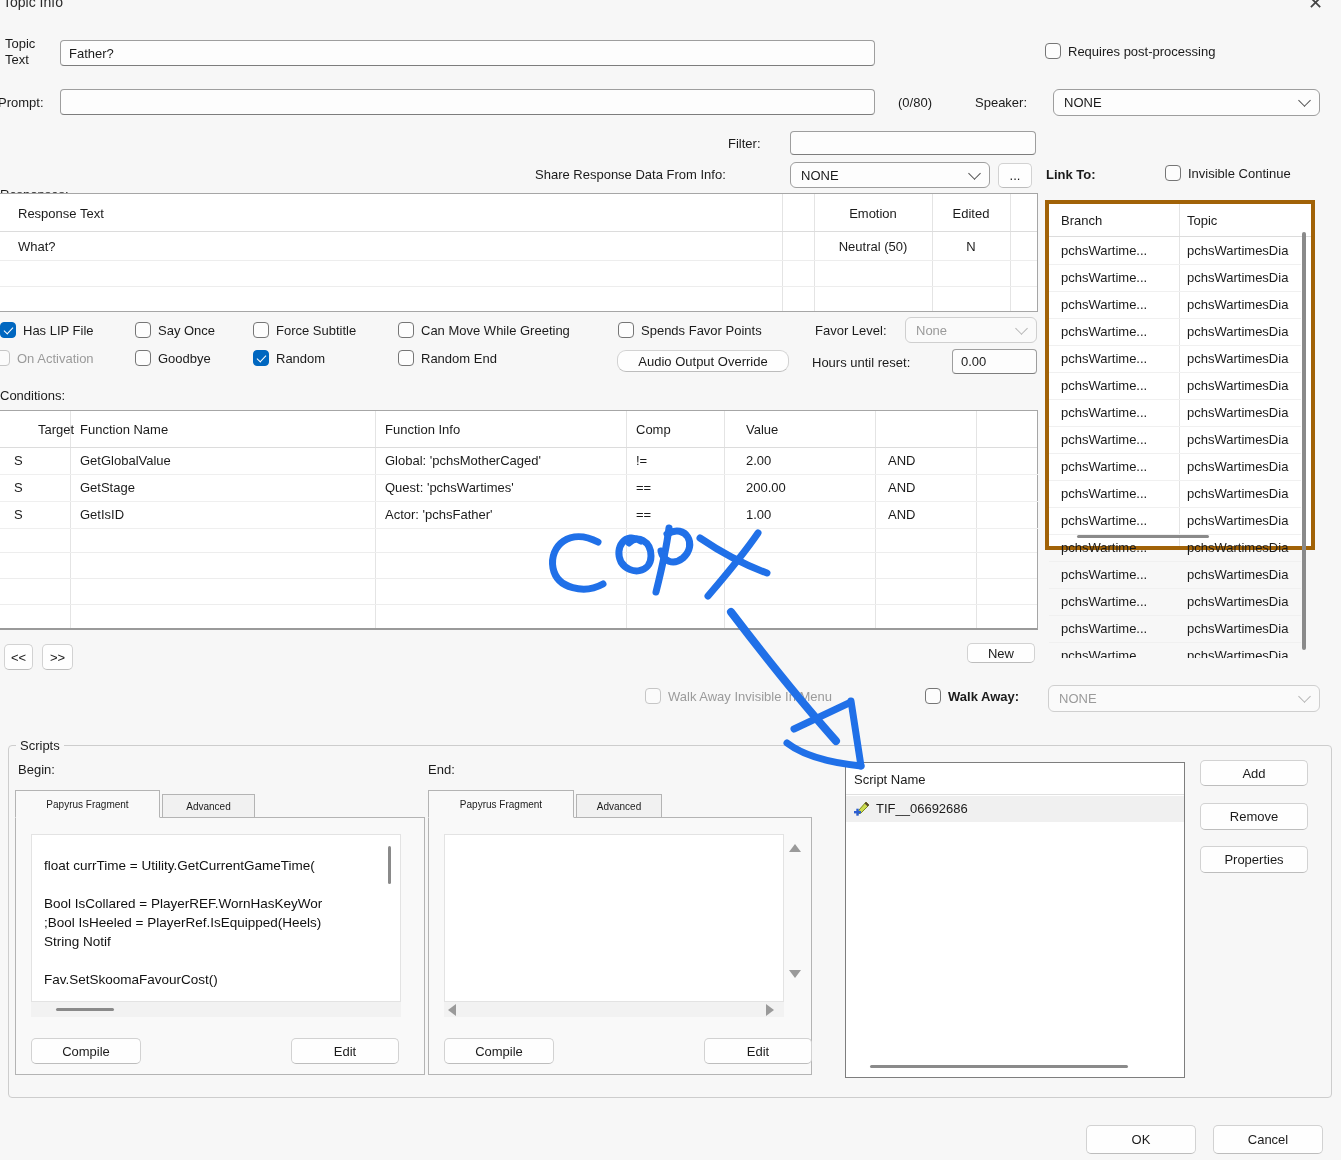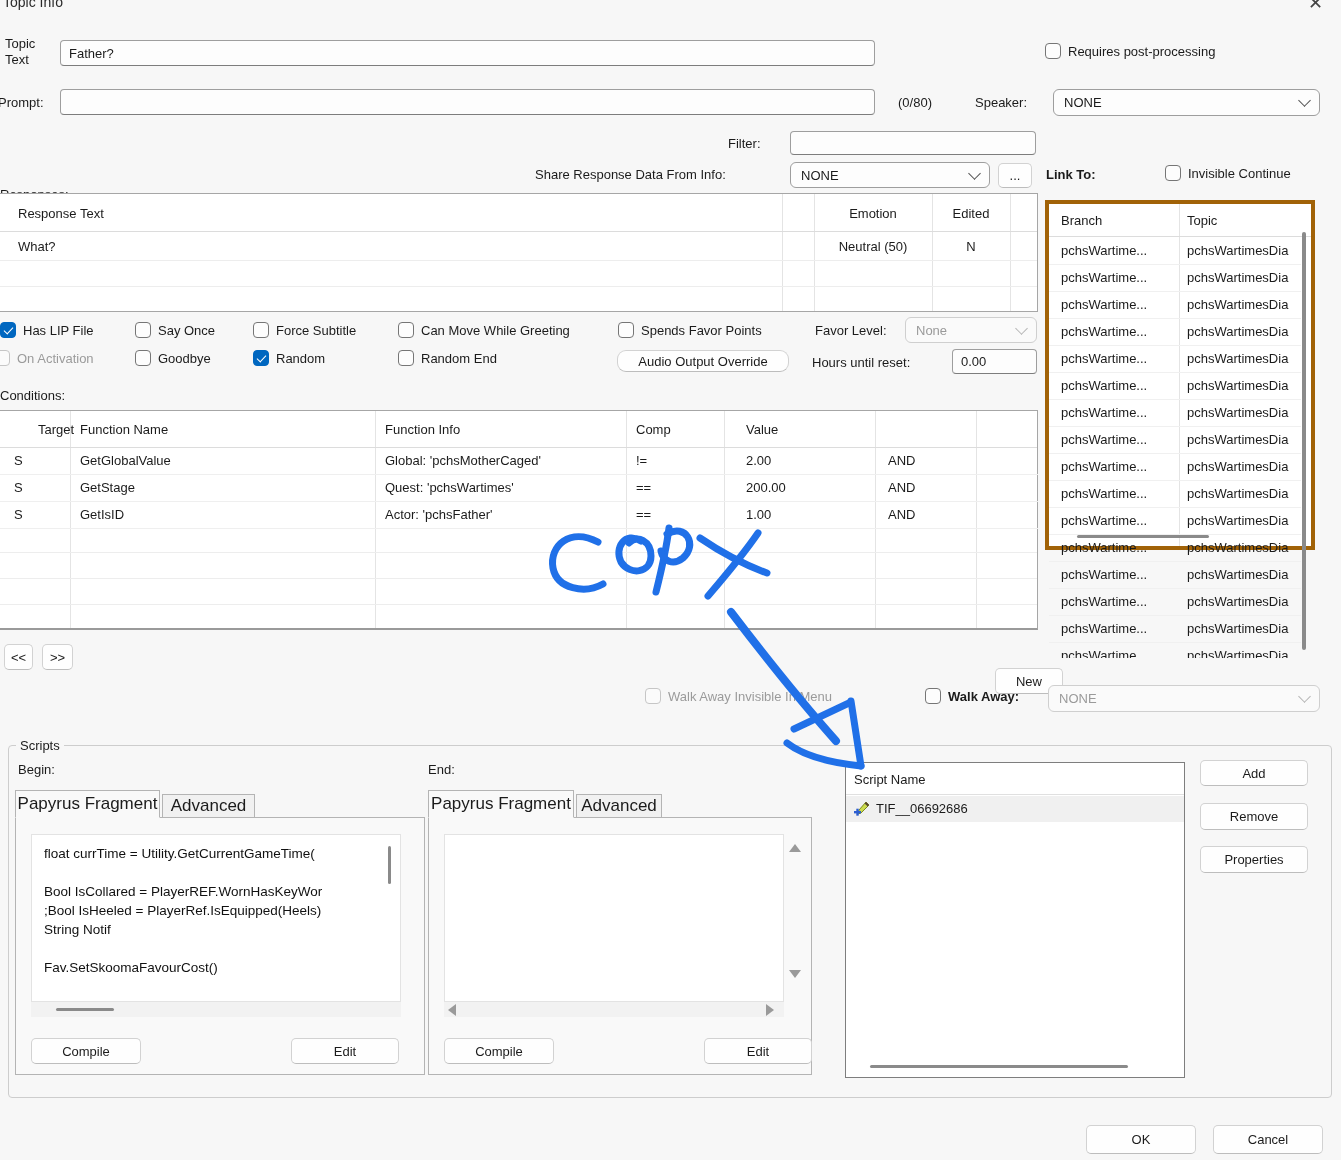--- a/index.html
+++ b/index.html
@@ -44,21 +44,21 @@
   .cb.on::after{content:"";position:absolute;left:4.5px;top:1.5px;width:4px;height:8px;
     border-right:1.8px solid #fff;border-bottom:1.8px solid #fff;transform:rotate(43deg);}
   .cb.dis{border-color:#c6c6c6;background:#fbfbfb;}
   
   .panel{position:absolute;background:#fff;box-sizing:border-box;}
   .vline{position:absolute;top:0;bottom:0;width:1px;background:#e4e4e4;}
   .hline{position:absolute;left:0;right:0;height:1px;background:#ededed;}
   .cell{position:absolute;white-space:nowrap;overflow:hidden;font-size:13px;}
   
   .tab{position:absolute;box-sizing:border-box;border:1px solid #b4b4b4;background:#f1f1f1;
-       display:flex;align-items:center;justify-content:center;font-size:17px;}
+       display:flex;align-items:center;justify-content:center;font-size:10px;}
   .tab.active{background:#f9f9f9;border-bottom:1px solid #f9f9f9;z-index:3;}
   
   .thumb-h{position:absolute;height:3px;background:#8a8a8a;border-radius:2px;}
   .thumb-v{position:absolute;width:4px;background:#8a8a8a;border-radius:2px;}
   .tri{width:0;height:0;position:absolute;}
   .tri.up{border-left:6px solid transparent;border-right:6px solid transparent;border-bottom:8px solid #9a9a9a;}
   .tri.down{border-left:6px solid transparent;border-right:6px solid transparent;border-top:8px solid #9a9a9a;}
   .tri.left{border-top:6px solid transparent;border-bottom:6px solid transparent;border-right:8px solid #9a9a9a;}
   .tri.right{border-top:6px solid transparent;border-bottom:6px solid transparent;border-left:8px solid #9a9a9a;}
   .groupbox{position:absolute;border:1px solid #cdcdcd;border-radius:4px;box-sizing:border-box;}
@@ -313,21 +313,21 @@
           <div class="cell" style="left:888px; top:5px;">AND</div>
         </div>
       </div>
     <div class="hline" style="top:141px;"></div>
     <div class="hline" style="top:167px;"></div>
     <div class="hline" style="top:193px;"></div>
   </div>
 
   <div class="btn" style="left:4px; top:644px; width:29px; height:26px;">&lt;&lt;</div>
   <div class="btn" style="left:42px; top:644px; width:31px; height:26px;">&gt;&gt;</div>
-  <div class="btn" style="left:967px; top:668px; width:68px; height:26px;margin-left:28px;">New</div>
+  <div class="btn" style="left:967px; top:643px; width:68px; height:20px;">New</div>
 
   <div class="cbwrap" style="left:645px; top:688px;">
     <span class="cb dis"></span>
     <span class="lbl dim">Walk Away Invisible In Menu</span>
   </div>
   <div class="cbwrap" style="left:925px; top:688px;">
     <span class="cb"></span>
     <span class="lbl bold">Walk Away:</span>
   </div>
   <div class="dd disabled" style="left:1048px; top:685px; width:272px; height:27px;">
@@ -335,21 +335,21 @@
     <span class="chev"></span>
   </div>
 
   <div class="groupbox" style="left:8px; top:745px; width:1324px; height:353px;"></div>
   <div class="grouplabel" style="left:16px; top:738px;">Scripts</div>
 
   <div class="abs lbl" style="left:18px; top:762px;">Begin:</div>
   <div class="tab active" style="left:15px; top:790px; width:145px; height:28px;">Papyrus Fragment</div>
   <div class="tab" style="left:162px; top:794px; width:93px; height:24px;">Advanced</div>
   <div class="abs" style="left:15px; top:817px; width:410px; height:258px; border:1px solid #b4b4b4; background:#f9f9f9; box-sizing:border-box; z-index:2;">
-    <div class="abs" style="left:15px; top:16px; width:370px; height:168px; background:#fff; border:1px solid #e3e3e3; box-sizing:border-box; padding:9px 12px; overflow:hidden;">
+    <div class="abs" style="left:15px; top:16px; width:370px; height:168px; background:#fff; border:1px solid #e3e3e3; box-sizing:border-box; padding:21px 12px; overflow:hidden;">
       <div class="code">float currTime = Utility.GetCurrentGameTime(
 
 Bool IsCollared = PlayerREF.WornHasKeyWor
 ;Bool IsHeeled = PlayerRef.IsEquipped(Heels)
 String Notif
 
 Fav.SetSkoomaFavourCost()</div>
     </div>
     <div class="thumb-v" style="left:372px; top:28px; height:38px; width:3px;"></div>
     <div class="abs" style="left:15px; top:184px; width:370px; height:15px; background:#f2f2f2;">

